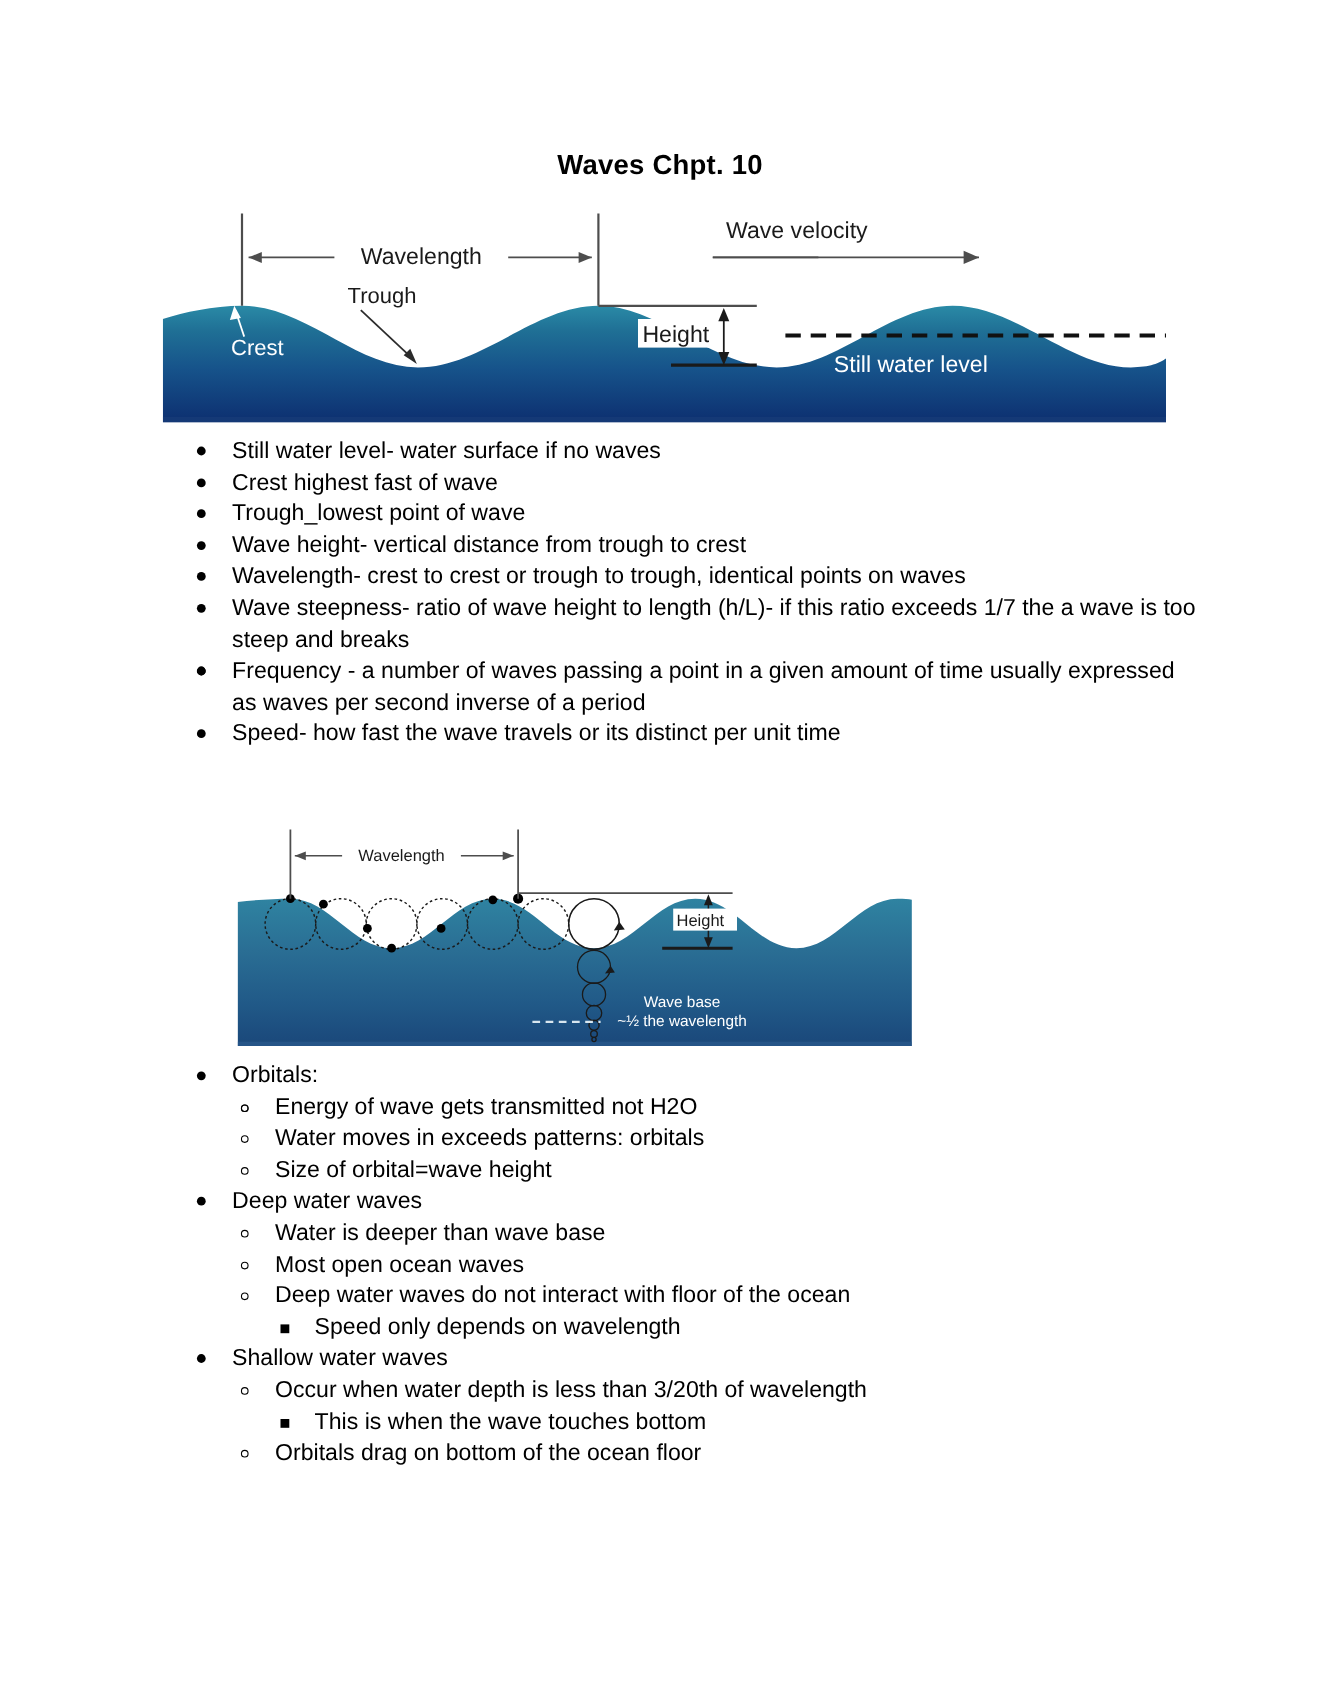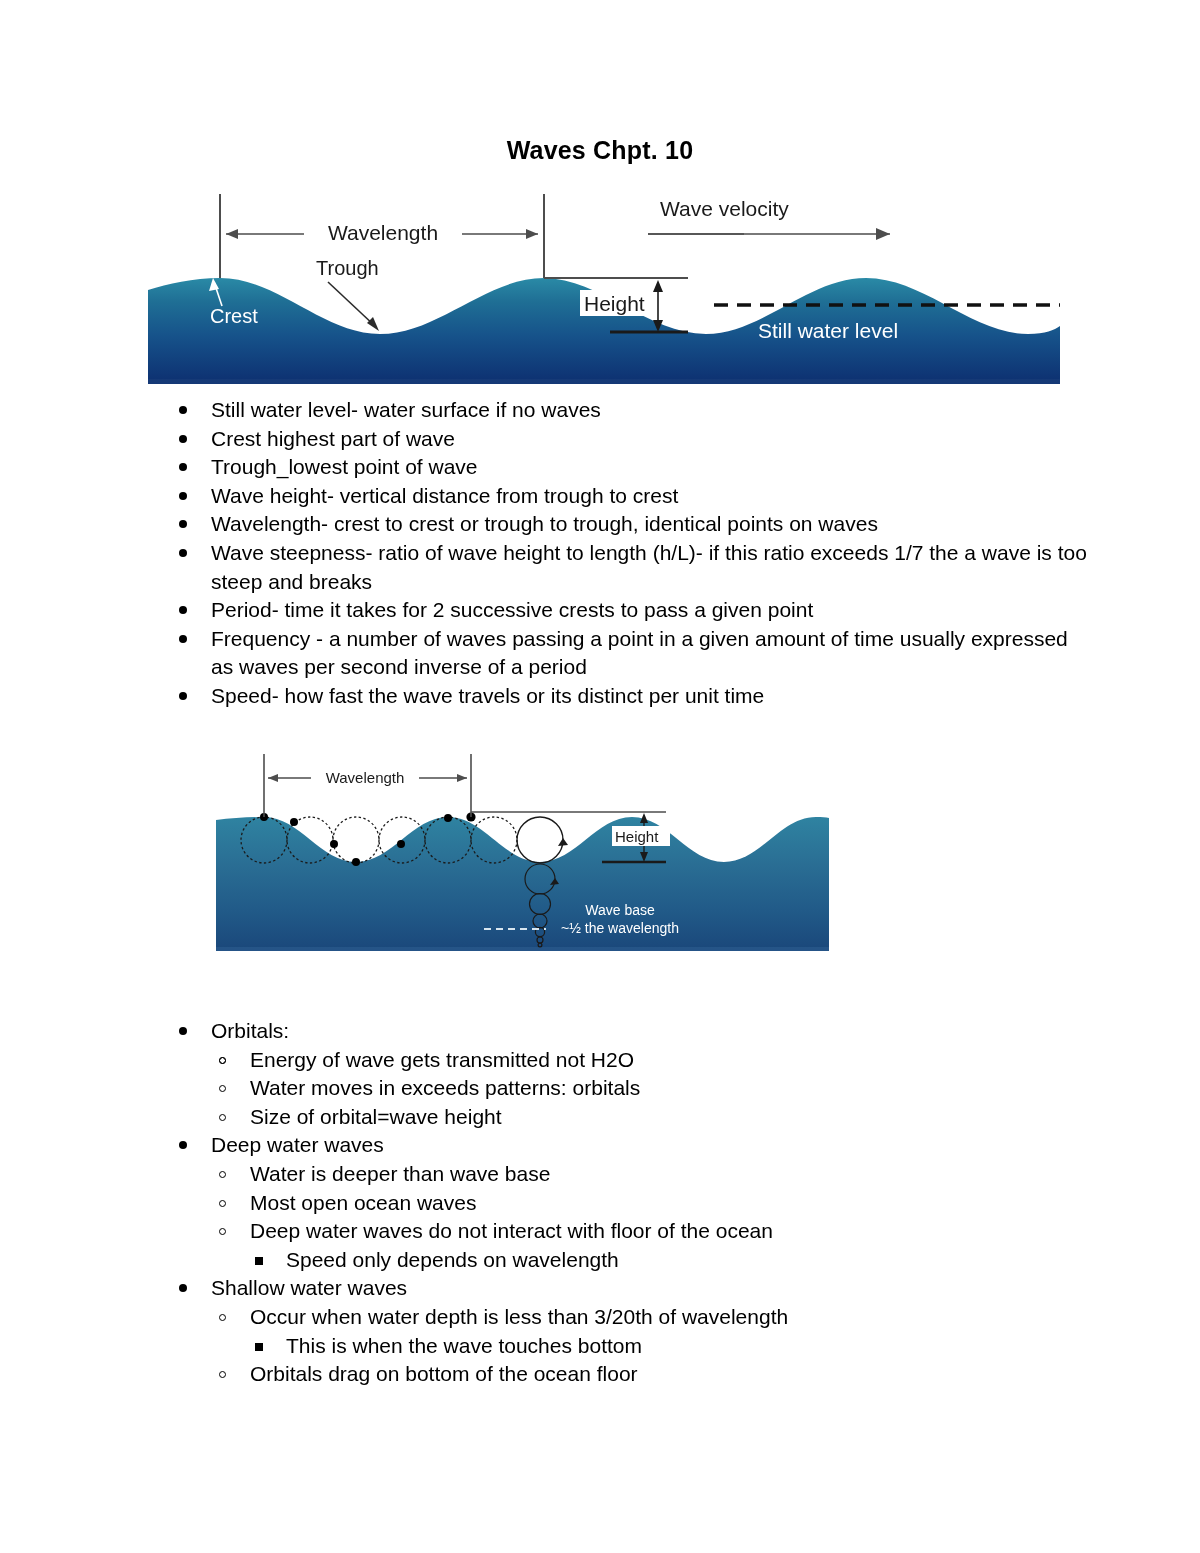--- a/index.html
+++ b/index.html
@@ -56,21 +56,21 @@
     height: 199px;
   }
 
   
   .list-block {
     position: absolute;
     left: 170px;
     width: 920px;
   }
   .list-one { top: 396px; }
-  .list-two { top: 1017px; }
+  .list-two { top: 964px; }
 
   ul.lvl1, ul.lvl2, ul.lvl3 {
     margin: 0;
     padding: 0;
     list-style: none;
   }
 
   li.item {
     position: relative;
     font-size: 21px;
@@ -197,41 +197,40 @@
   </div>
 
   <div class="list-block list-one">
     <ul class="lvl1">
       <li class="item l1">
         <span class="bullet"></span>
         <span class="txt">Still water level- water surface if no waves</span>
       </li>
       <li class="item l1">
         <span class="bullet"></span>
-        <span class="txt">Crest highest part of wave</span>
+        <span class="txt">Crest highest fast of wave</span>
       </li>
       <li class="item l1">
         <span class="bullet"></span>
         <span class="txt">Trough_lowest point of wave</span>
       </li>
       <li class="item l1">
         <span class="bullet"></span>
         <span class="txt">Wave height- vertical distance from trough to crest</span>
       </li>
       <li class="item l1">
         <span class="bullet"></span>
         <span class="txt">Wavelength- crest to crest or trough to trough, identical points on waves</span>
       </li>
       <li class="item l1">
         <span class="bullet"></span>
         <span class="txt">Wave steepness- ratio of wave height to length (h/L)- if this ratio exceeds 1/7 the a wave is too steep and breaks</span>
       </li>
       <li class="item l1">
         <span class="bullet"></span>
-        <span class="txt">Period- time it takes for 2 successive crests to pass  a given point</span>
       </li>
       <li class="item l1">
         <span class="bullet"></span>
         <span class="txt">Frequency - a number of waves passing a point in a given amount of time usually expressed as waves per second inverse of a period</span>
       </li>
       <li class="item l1">
         <span class="bullet"></span>
         <span class="txt">Speed- how fast the wave travels or its distinct per unit time</span>
       </li>
     </ul>

